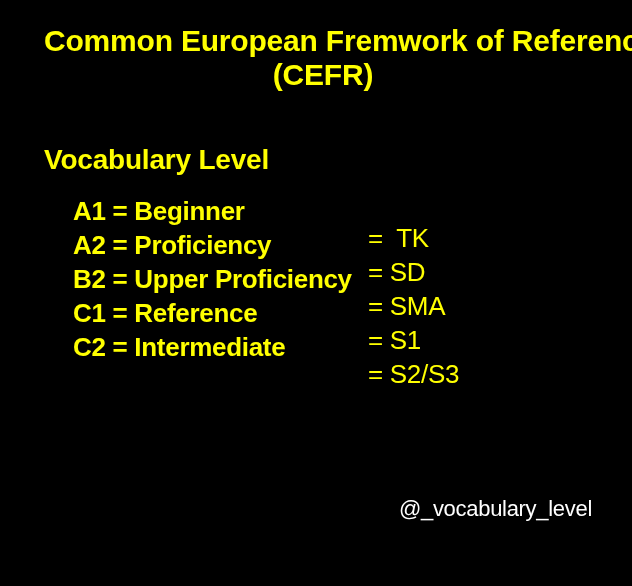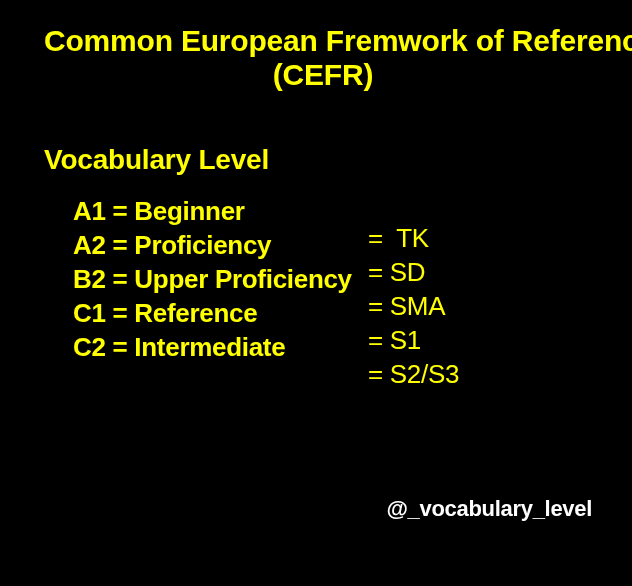--- a/index.html
+++ b/index.html
@@ -88,21 +88,21 @@
     margin-top: 27px;
   }
 
   
   .handle {
     position: absolute;
     right: 40px;
     top: 496px;
     color: #FFFFFF;
     font-size: 22px;
-    font-weight: bold;
+    font-weight: normal;
     line-height: 26px;
     letter-spacing: -0.3px;
     white-space: nowrap;
   }
 </style>
 </head>
 <body>
 
 <div id="canvas">
 

